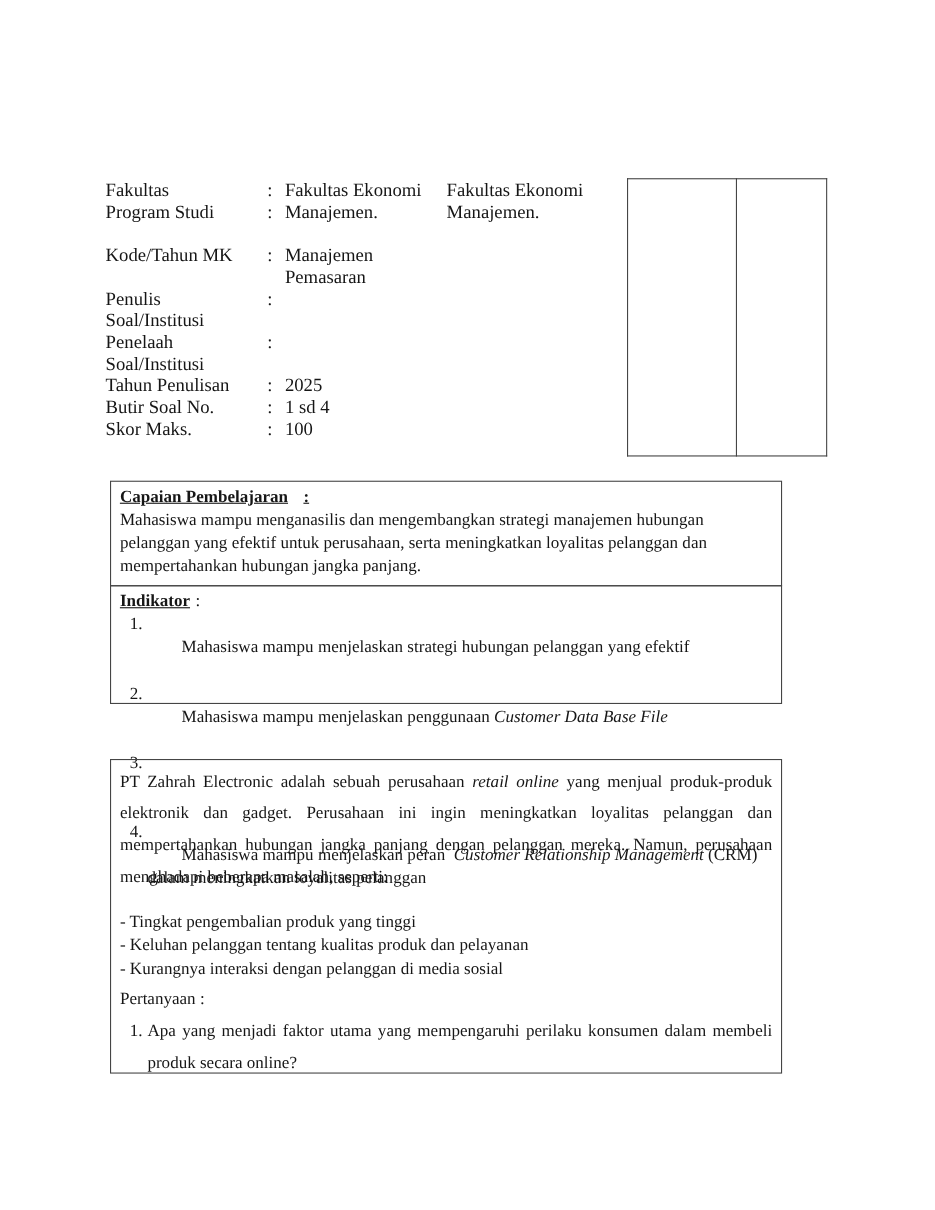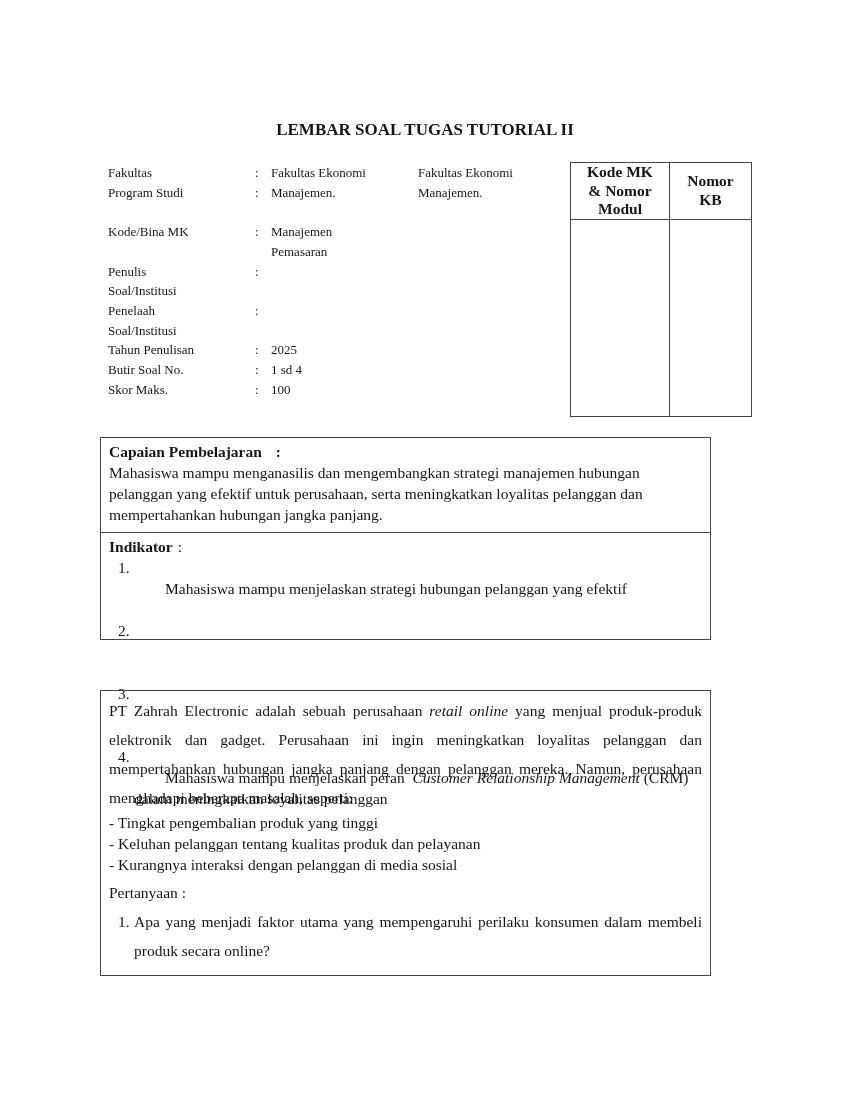--- a/index.html
+++ b/index.html
@@ -19,23 +19,23 @@
     width: 650px;
     text-align: center;
     font-weight: bold;
     font-size: 17px;
     line-height: 20px;
   }
   
   .form {
     position: absolute;
     top: 163px;
-    left: 108px;
+    left: 96px;
     width: 460px;
-    font-size: 13px;
+    font-size: 17px;
     line-height: 19.7px;
   }
   .frow {
     display: grid;
     grid-template-columns: 147px 16px 147px auto;
   }
   .frow > div {
     white-space: pre-line;
     min-height: 19.7px;
   }
@@ -72,55 +72,54 @@
     width: 611px;
     border: 1px solid #454545;
     box-sizing: border-box;
     font-size: 15.5px;
     line-height: 21px;
     padding: 3px 8px;
   }
   .box-capaian { top: 437px; height: 96px; }
   .box-indikator { top: 532px; height: 108px; }
   .box-case { top: 690px; height: 286px; padding: 5px 8px; }
-  .b { font-weight: bold; }
+  .b { font-weight: bold; text-decoration: underline; }
   .i { font-style: italic; }
   .colon-gap { margin-left: 14px; }
   .colon-sm { margin-left: 5px; }
   .box-body { white-space: pre-wrap; }
   
   .num-list { margin: 0; padding: 0; list-style: none; }
   .num-item {
     position: relative;
     padding-left: 25px;
     white-space: pre-wrap;
   }
   .num-item .num { position: absolute; left: 9px; top: 0; }
   
   .intro {
     text-align: justify;
     line-height: 29px;
     white-space: pre-wrap;
   }
-  .problems { line-height: 21px; margin-top: 0; }
+  .problems { line-height: 21px; margin-top: 16px; }
   .q-label { line-height: 29px; margin-top: 3px; }
   .q-item {
     position: relative;
     padding-left: 25px;
     text-align: justify;
     line-height: 29px;
   }
   .q-item .num { position: absolute; left: 9px; top: 0; }
 </style>
 </head>
 <body>
 
 <div class="page">
 
-  <div class="title">LEMBAR SOAL TUGAS TUTORIAL II</div>
 
   <div class="form">
     <div class="frow">
       <div>Fakultas</div>
       <div>:</div>
       <div>Fakultas Ekonomi</div>
       <div>Fakultas Ekonomi</div>
     </div>
     <div class="frow">
       <div>Program Studi</div>
@@ -128,21 +127,21 @@
       <div>Manajemen.</div>
       <div>Manajemen.</div>
     </div>
     <div class="frow">
       <div></div>
       <div></div>
       <div></div>
       <div></div>
     </div>
     <div class="frow">
-      <div>Kode/Bina MK</div>
+      <div>Kode/Tahun MK</div>
       <div>:</div>
       <div>Manajemen
 Pemasaran</div>
       <div></div>
     </div>
     <div class="frow">
       <div>Penulis
 Soal/Institusi</div>
       <div>:</div>
       <div></div>
@@ -173,27 +172,20 @@
       <div></div>
     </div>
   </div>
 
   <table class="kode-table">
     <colgroup>
         <col class="c1">
         <col class="c2">
       </colgroup>
     <tbody>
-        <tr>
-      <th>Kode MK
-&amp; Nomor
-Modul</th>
-      <th>Nomor
-KB</th>
-    </tr>
     <tr>
       <td></td>
       <td></td>
     </tr>
   </tbody>
     </table>
 
   <div class="box box-capaian">
     <div>
       <span class="b">Capaian Pembelajaran</span><span class="b colon-gap">:</span>
@@ -203,21 +195,21 @@
 
   <div class="box box-indikator">
     <div>
       <span class="b">Indikator</span><span class="colon-sm">:</span>
     </div>
     <ol class="num-list">
       <li class="num-item">
         <span class="num">1.</span><span><span>Mahasiswa mampu menjelaskan strategi hubungan pelanggan yang efektif</span></span>
       </li>
       <li class="num-item">
-        <span class="num">2.</span>
+        <span class="num">2.</span><span><span>Mahasiswa mampu menjelaskan penggunaan </span><span class="i">Customer Data Base File</span></span>
       </li>
       <li class="num-item">
         <span class="num">3.</span>
       </li>
       <li class="num-item">
         <span class="num">4.</span><span><span>Mahasiswa mampu menjelaskan peran  </span><span class="i">Customer Relationship Management</span><span> (CRM) dalam meningkatkan loyalitas pelanggan</span></span>
       </li>
     </ol>
   </div>
 

